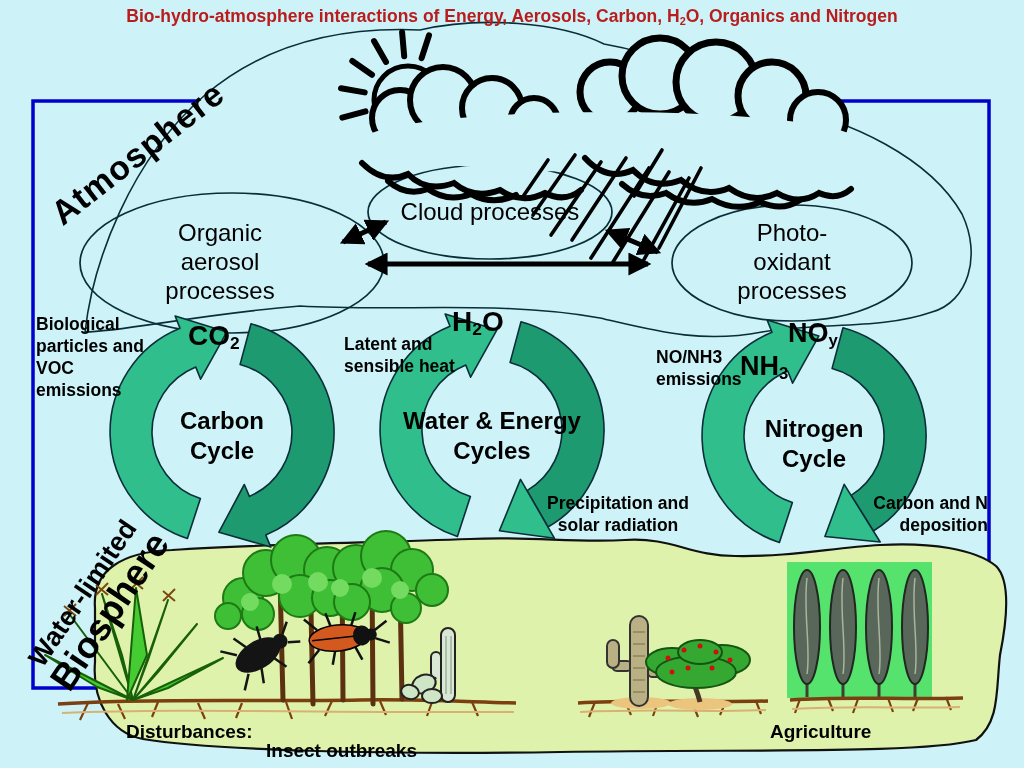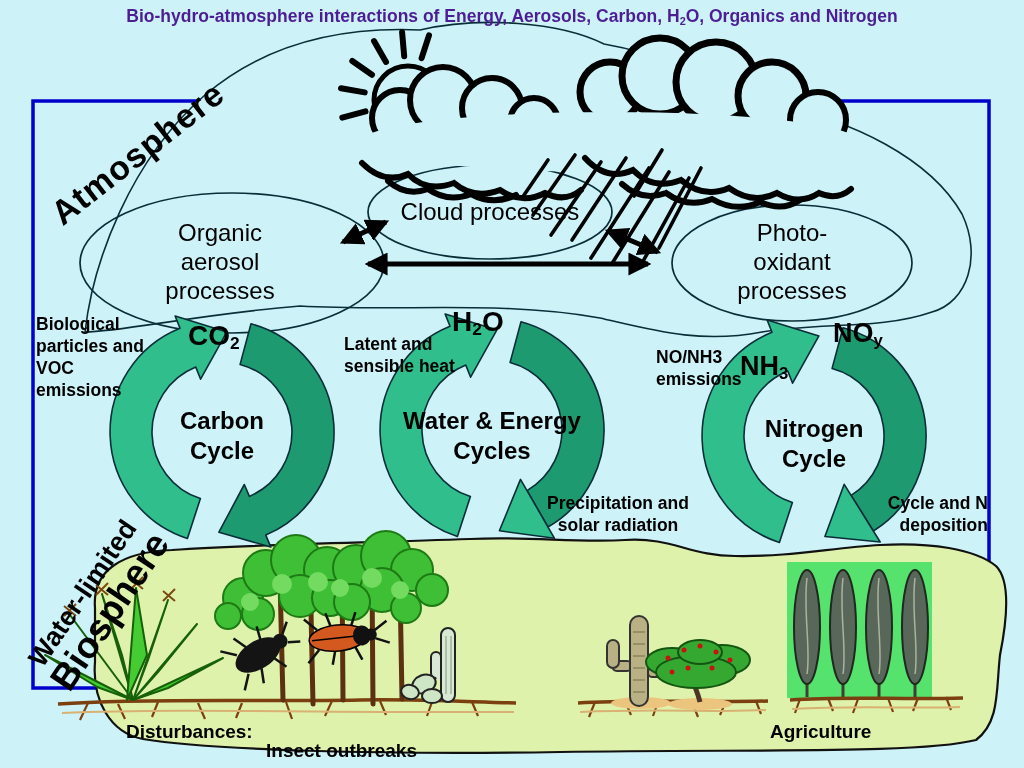--- a/index.html
+++ b/index.html
@@ -2,21 +2,21 @@
 <html><head>
 <meta charset="utf-8">
 <style>
   html,body{margin:0;padding:0;}
   #stage{position:relative;width:1024px;height:768px;overflow:hidden;
          font-family:"Liberation Sans",sans-serif;background:#CDF3F8;}
   #art{position:absolute;left:0;top:0;}
   .lbl{position:absolute;color:#000;white-space:nowrap;}
   .ctr{text-align:center;white-space:normal;}
   .title{position:absolute;left:0;top:6px;width:1024px;text-align:center;
-         font-size:17.5px;font-weight:bold;color:#4c1d95;}
+         font-size:17.5px;font-weight:bold;color:#b91c1c;}
   sub{font-size:62%;vertical-align:-0.25em;font-weight:inherit;}
   .ellipse-txt{font-size:24px;line-height:29px;}
   .cycle-name{font-size:24px;font-weight:bold;line-height:30px;}
   .chem{font-size:28px;font-weight:bold;}
   .flux{font-size:17.5px;font-weight:bold;line-height:22px;}
   .ground{font-size:19px;font-weight:bold;}
   .rot-atm{transform:rotate(-38deg);font-size:34px;font-weight:bold;letter-spacing:1px;}
   .rot-bio{transform:rotate(-56deg);text-align:center;font-weight:bold;}
   .rot-bio .l1{font-size:27px;line-height:29px;}
   .rot-bio .l2{font-size:37px;line-height:36px;}
@@ -286,21 +286,21 @@
   </div>
   <div class="lbl ellipse-txt ctr" style="left:378px;top:197px;width:224px;">Cloud processes</div>
   <div class="lbl ellipse-txt ctr" style="left:692px;top:218px;width:200px;">
     <div>Photo-</div>
     <div>oxidant</div>
     <div>processes</div>
   </div>
 
   <div class="lbl chem" style="left:188px;top:320px;"><span>CO</span><sub>2</sub></div>
   <div class="lbl chem" style="left:452px;top:306px;"><span>H</span><sub>2</sub><span>O</span></div>
-  <div class="lbl chem" style="left:788px;top:318px;font-size:27px;margin-left:45px;"><span>NO</span><sub>y</sub></div>
+  <div class="lbl chem" style="left:788px;top:318px;font-size:27px;"><span>NO</span><sub>y</sub></div>
   <div class="lbl chem" style="left:740px;top:351px;font-size:27px;"><span>NH</span><sub>3</sub></div>
 
   <div class="lbl cycle-name ctr" style="left:122px;top:406px;width:200px;">
     <div>Carbon</div>
     <div>Cycle</div>
   </div>
   <div class="lbl cycle-name ctr" style="left:362px;top:406px;width:260px;">
     <div>Water &amp; Energy</div>
     <div>Cycles</div>
   </div>
@@ -321,20 +321,20 @@
   </div>
   <div class="lbl flux" style="left:656px;top:346px;">
     <div>NO/NH3</div>
     <div>emissions</div>
   </div>
   <div class="lbl flux ctr" style="left:518px;top:492px;width:200px;">
     <div>Precipitation and</div>
     <div>solar radiation</div>
   </div>
   <div class="lbl flux" style="left:838px;top:492px;width:150px;text-align:right;">
-    <div>Cycle and N</div>
+    <div>Carbon and N</div>
     <div>deposition</div>
   </div>
 
   <div class="lbl ground" style="left:126px;top:721px;">Disturbances:</div>
   <div class="lbl ground" style="left:266px;top:740px;">Insect outbreaks</div>
   <div class="lbl ground" style="left:770px;top:721px;">Agriculture</div>
 </div>
 
 </body></html>

